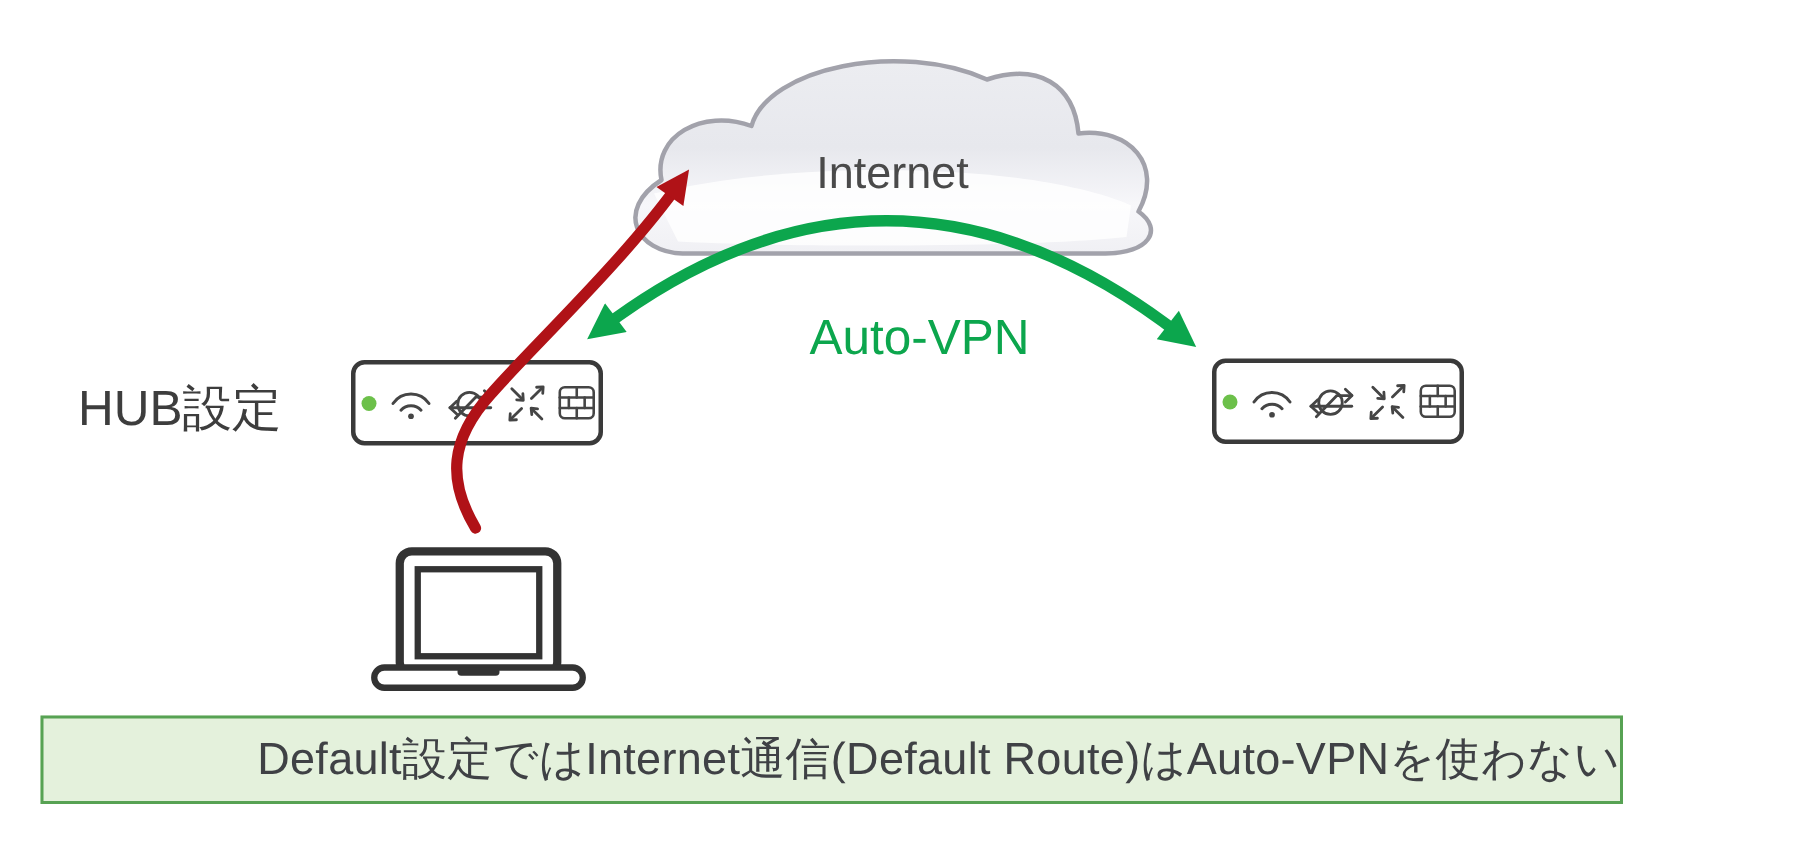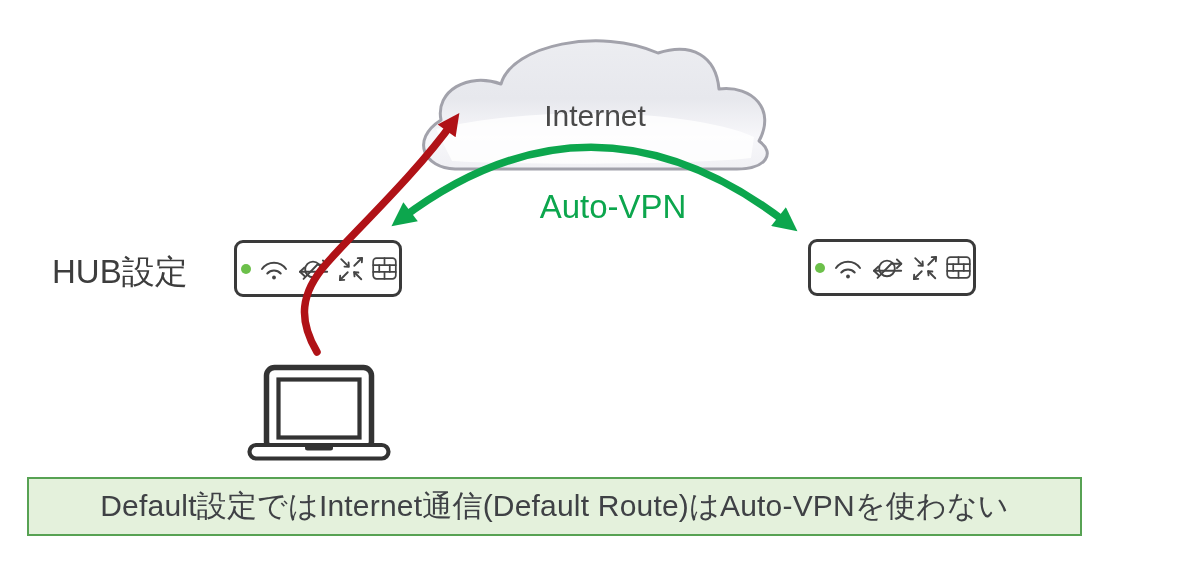--- a/index.html
+++ b/index.html
@@ -3,37 +3,37 @@
 <meta charset="utf-8">
 <style>
   html,body{margin:0;padding:0;background:#fff;}
   .stage{
     position:relative;width:1200px;height:572px;background:#ffffff;overflow:hidden;
     font-family:"Liberation Sans","DejaVu Sans",sans-serif;
   }
   .layer{position:absolute;left:0;top:0;width:1200px;height:572px;pointer-events:none;}
   .label{position:absolute;white-space:nowrap;}
   .label-internet{left:495px;top:99px;width:200px;text-align:center;font-size:30px;color:#4a4a4a;}
-  .label-autovpn{left:508px;top:188px;width:210px;text-align:center;font-size:33px;color:#0ca64d;font-weight:500;}
+  .label-autovpn{left:508px;top:206px;width:210px;text-align:center;font-size:33px;color:#0ca64d;font-weight:500;}
   .label-hub{left:52px;top:250px;font-size:33px;color:#3d3d3d;}
   .device{
     position:absolute;width:168px;height:57px;background:#fff;
     border:3px solid #3a3a3a;border-radius:9px;box-sizing:border-box;
     display:flex;align-items:center;justify-content:center;gap:7px;
   }
   .device-hub{left:234px;top:240px;}
   .device-spoke{left:808px;top:239px;}
   .ic{fill:none;stroke:#454545;stroke-width:2;stroke-linecap:round;stroke-linejoin:round;}
   .ic .dot{fill:#454545;stroke:none;}
   .ic-fw{stroke-width:1.8;}
   .laptop{position:absolute;left:245px;top:362px;}
   .banner{
     position:absolute;left:27px;top:477px;width:1055px;height:59px;box-sizing:border-box;
     background:#e4f1dc;border:2px solid #57a253;
-    display:flex;align-items:center;justify-content:center;
+    display:flex;align-items:center;justify-content:flex-end;
     font-size:30px;font-weight:500;color:#3f4145;letter-spacing:0.2px;
   }
 </style>
 </head>
 <body>
 
 <div class="stage">
 
   <svg class="layer" viewBox="0 0 1200 572">
     <defs>

